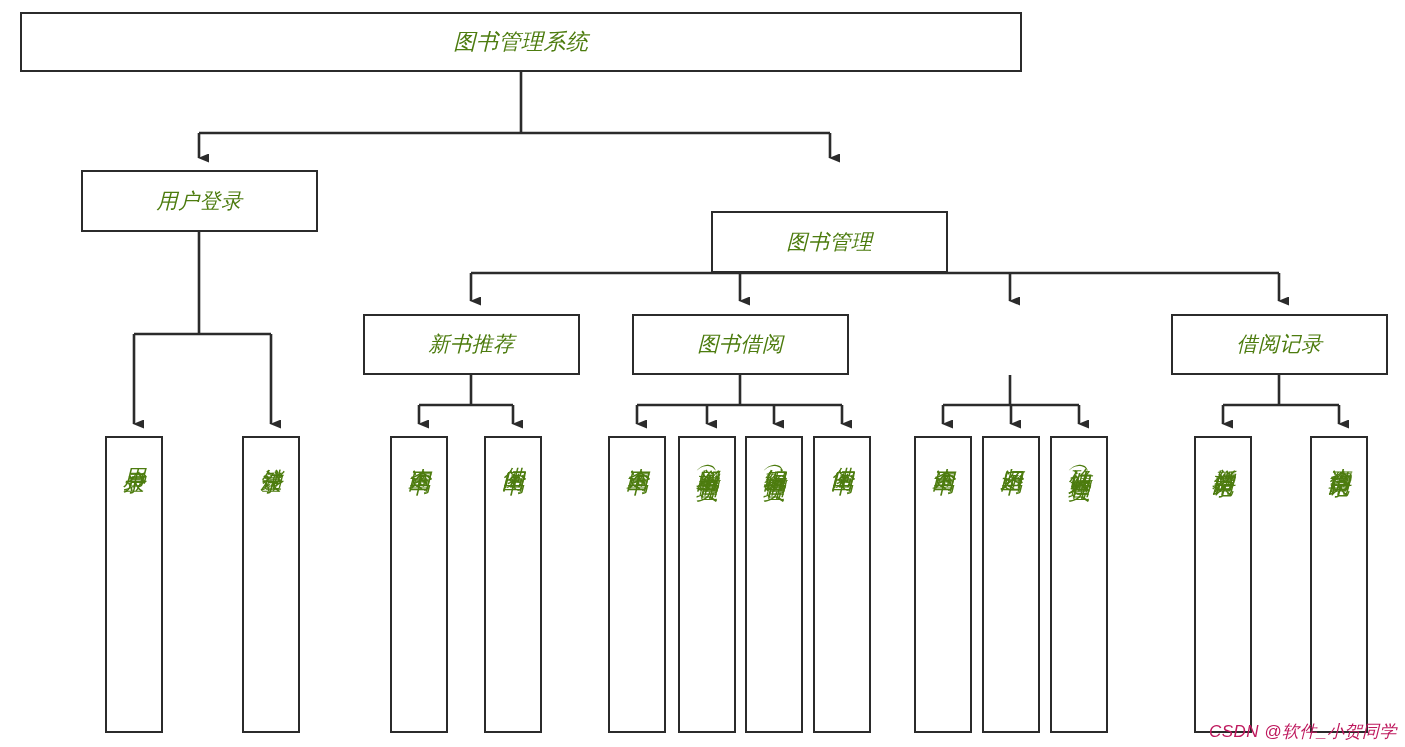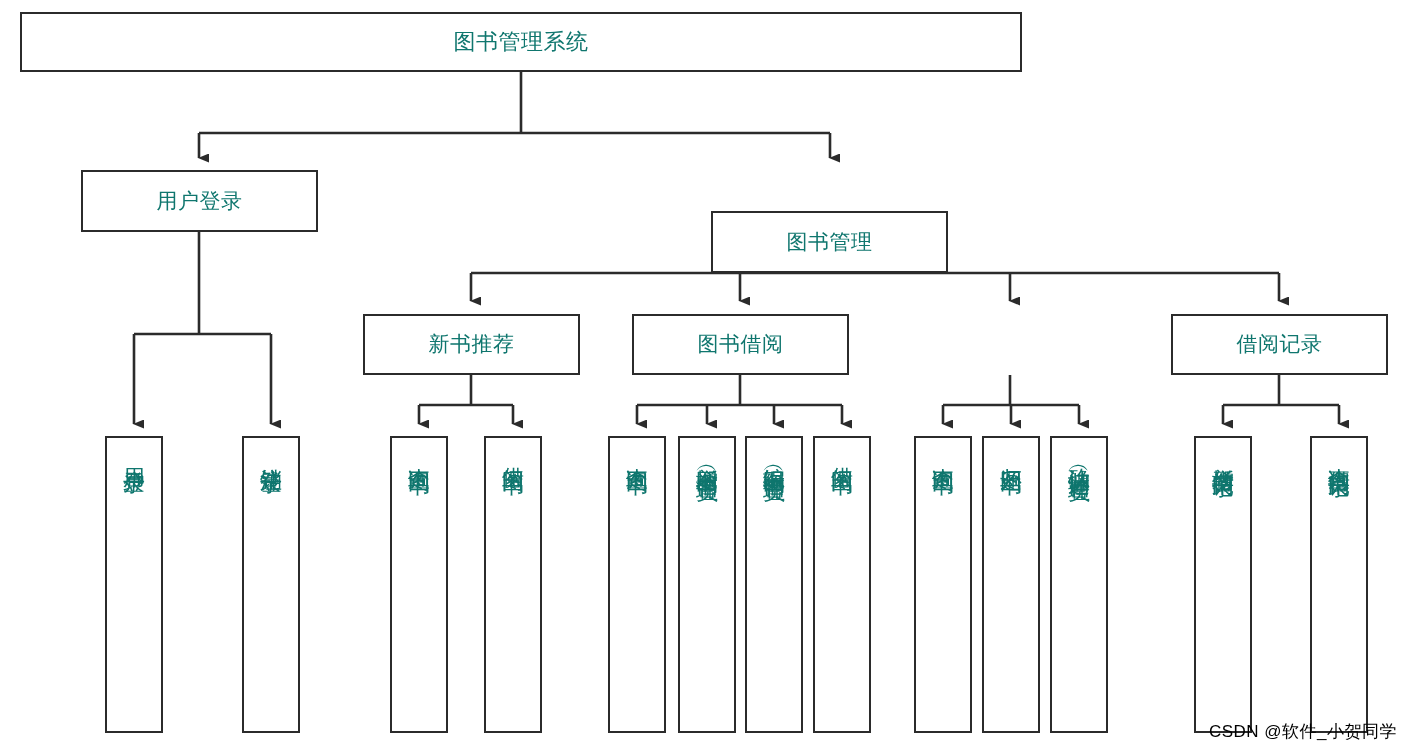--- a/index.html
+++ b/index.html
@@ -33,21 +33,22 @@
     display: flex;
     align-items: center;
     justify-content: center;
     color: #1d1d1d;
   }
   .node-label {
     font-size: 21px;
     line-height: 1.05;
     letter-spacing: 0.5px;
     white-space: nowrap;
-    color: #0f766e;
+    color: #4d7c0f;
+    font-style: italic;
   }
   .node-box.vertical {
     align-items: flex-start;
     justify-content: center;
     padding-top: 12px;
   }
   .node-box.vertical .node-label {
     writing-mode: vertical-rl;
     text-orientation: upright;
     font-size: 22px;
@@ -55,24 +56,25 @@
     letter-spacing: 2px;
     white-space: nowrap;
     max-height: 272px;
   }
   .node-box.root .node-label { font-size: 22px; }
   .watermark {
     position: absolute;
     right: 8px;
     bottom: 4px;
     font-size: 17px;
-    color: #000000;
+    color: #be185d;
     letter-spacing: 0.5px;
     white-space: nowrap;
     user-select: none;
+    font-style: italic;
   }
 </style>
 </head>
 <body>
 
 <div id="diagram-root">
 
   <svg class="diagram-canvas" viewBox="0 0 1405 747">
     <defs>
       <marker id="arrowhead" markerWidth="9" markerHeight="11" refX="4.5" refY="10" orient="auto" markerUnits="userSpaceOnUse">

